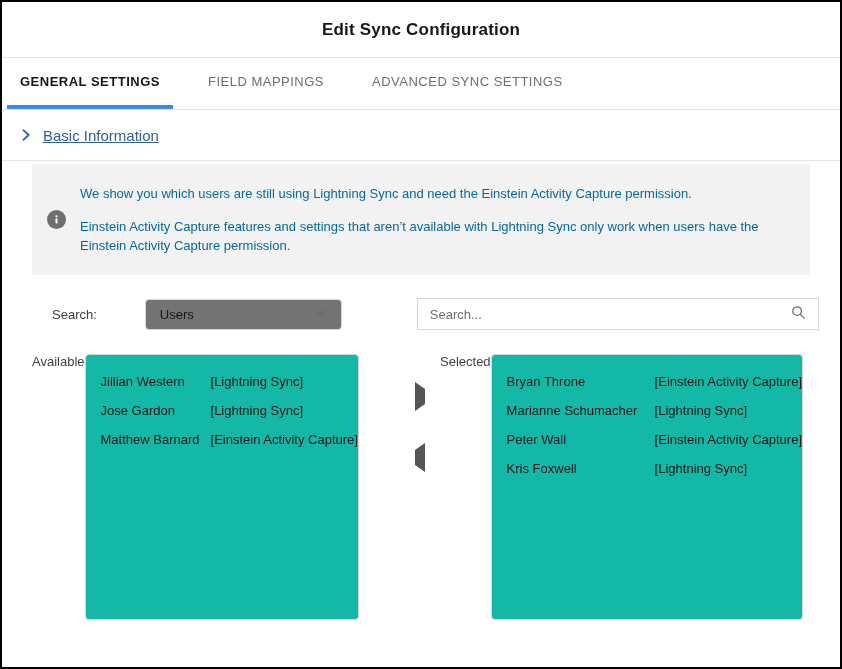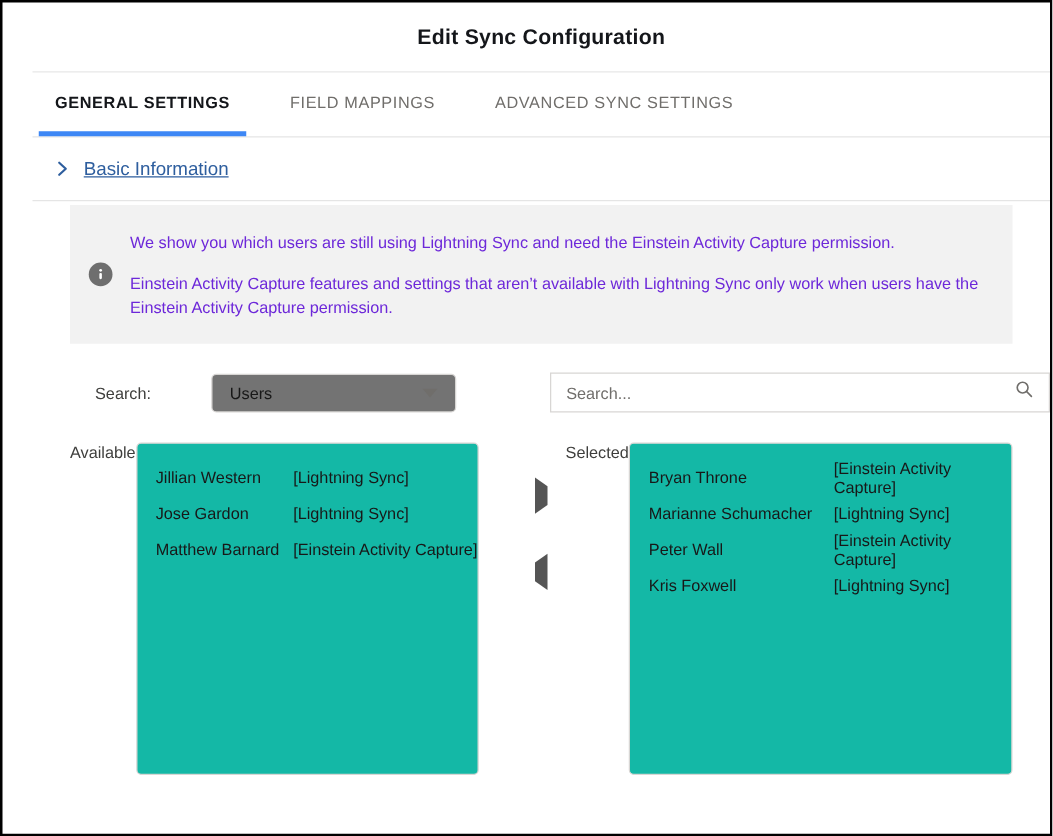--- a/index.html
+++ b/index.html
@@ -5,21 +5,20 @@
   * { box-sizing: border-box; margin: 0; padding: 0; }
   html,body { background:#ffffff; }
   body { font-family: "Liberation Sans", sans-serif; }
 
   .screen {
     width: 842px; height: 669px;
     border: 2px solid #000000;
     background: #ffffff;
     overflow: hidden;
     position: relative;
-    padding-left: 24px;
   }
 
   
   .dialog-header {
     height: 56px;
     display: flex; align-items: center; justify-content: center;
     border-bottom: 1px solid #e7e7e7;
   }
   .dialog-title { font-size: 17px; font-weight: 600; color: #14161a; letter-spacing: .2px; }
 
@@ -65,21 +64,21 @@
     display: flex; align-items: center;
     padding: 20px 22px 20px 0;
   }
   .info-icon-col { width: 48px; min-width: 48px; display: flex; justify-content: center; }
   .info-icon {
     width: 19px; height: 19px; border-radius: 50%;
     background: #6e6e6e; color: #fff;
     display: flex; align-items: center; justify-content: center;
   }
   .info-text { flex: 1; }
-  .info-text p { font-size: 13px; line-height: 19px; color: #6d28d9; }
+  .info-text p { font-size: 13px; line-height: 19px; color: #0369a1; }
   .info-text p + p { margin-top: 14px; }
 
   
   .search-row { margin-top: 23px; display: flex; align-items: center; }
   .search-label { margin-left: 50px; font-size: 13px; color: #3e3e3c; }
   .type-select {
     margin-left: 48px; width: 197px; height: 31px;
     border: 1px solid #d8d6d4; border-radius: 4px;
     display: flex; align-items: center; justify-content: space-between;
     padding: 0 14px; font-size: 13px; color: #181818;

